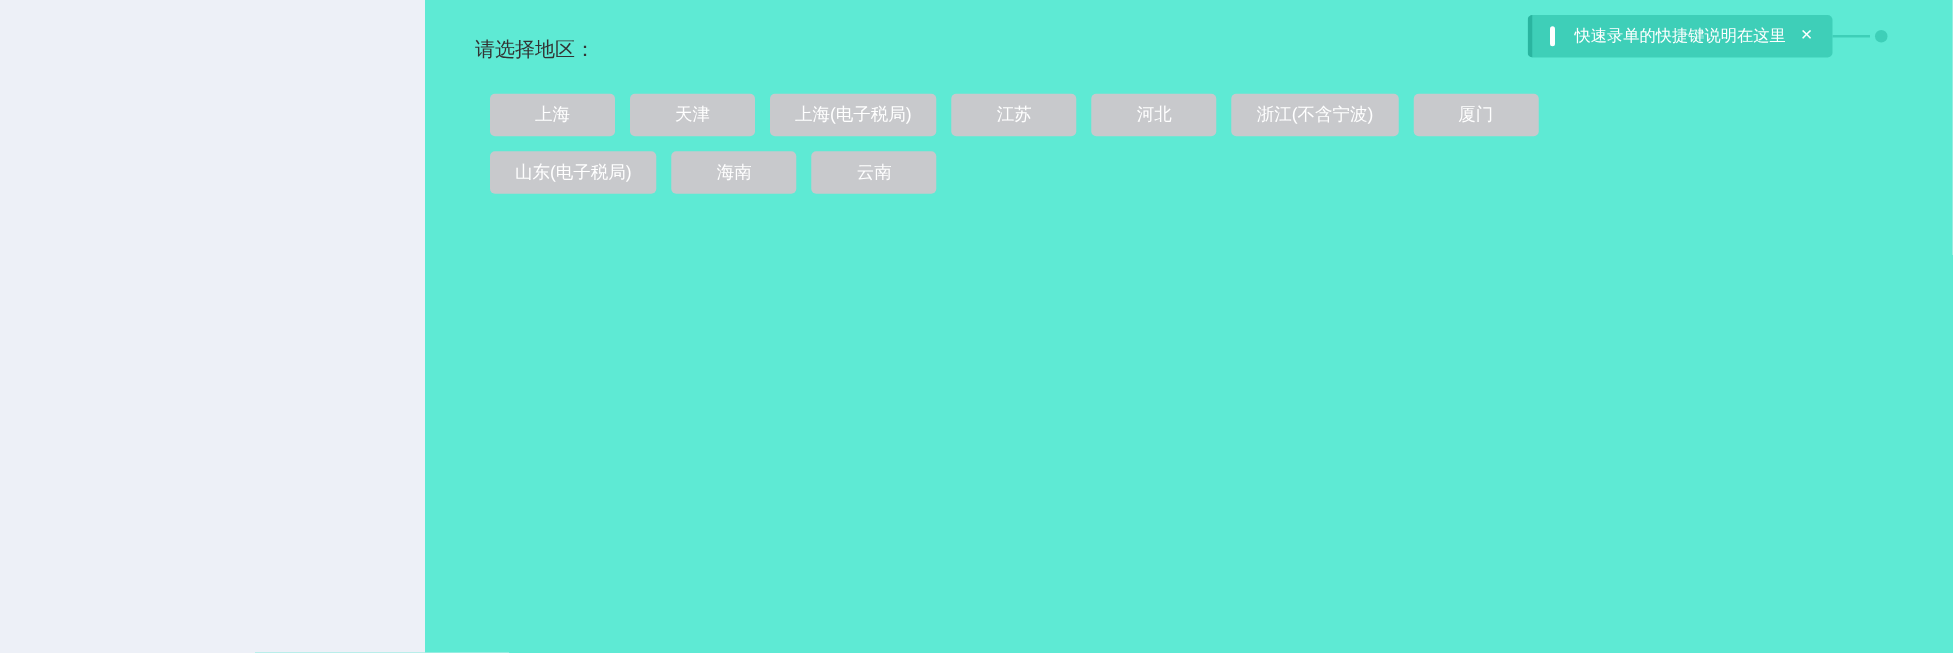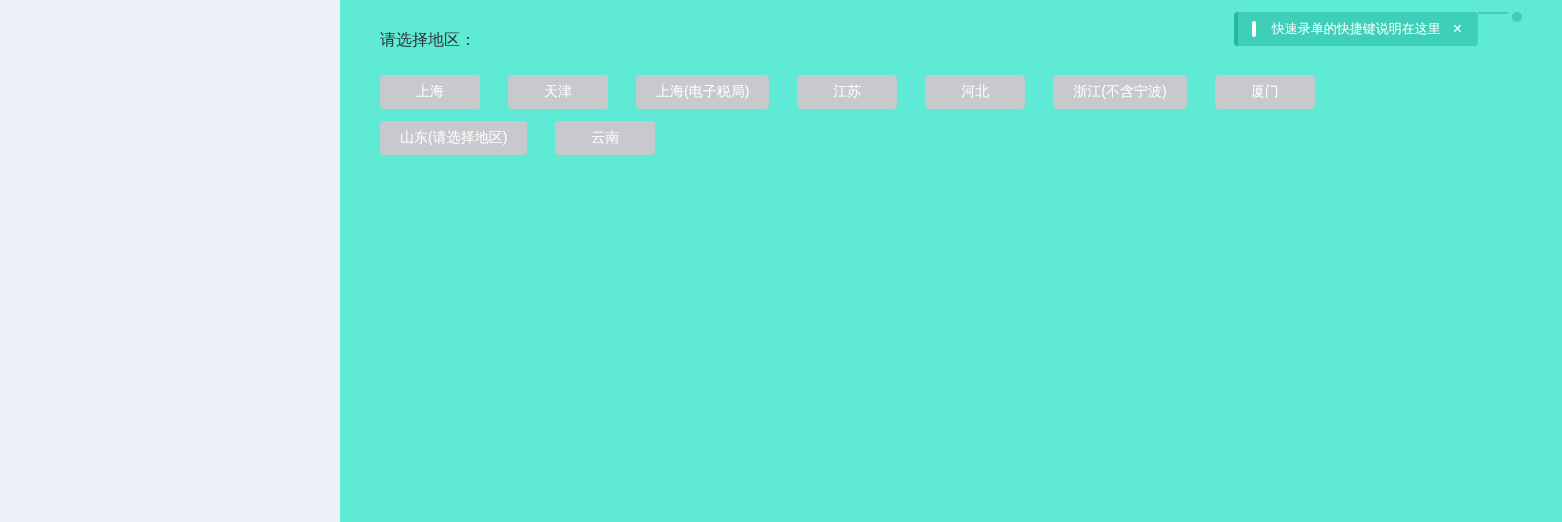--- a/index.html
+++ b/index.html
@@ -39,42 +39,43 @@
     .page-title {
       font-size: 16px;
       color: #333;
       margin-bottom: 24px;
       font-weight: normal;
     }
 
     .region-buttons {
       display: flex;
       flex-wrap: wrap;
-      gap: 28px;
+      gap: 12px;
+      margin-left: 12px;
     }
 
     .region-btn {
       background: #c8c9cc;
       color: #fff;
       border: none;
       border-radius: 4px;
       padding: 8px 20px;
       font-size: 14px;
       cursor: pointer;
       min-width: 100px;
       text-align: center;
       font-family: 'Microsoft YaHei', Arial, sans-serif;
     }
 
     .tooltip-container {
       position: absolute;
       top: 12px;
-      right: 40px;
+      right: 52px;
       display: flex;
-      align-items: flex-start;
+      align-items: center;
       gap: 0;
     }
 
     .tooltip-box {
       background: #3ecfb8;
       color: #fff;
       padding: 8px 14px;
       border-radius: 4px;
       font-size: 13px;
       display: flex;
@@ -129,21 +130,22 @@
     <button class="region-btn">上海</button>
     <button class="region-btn">天津</button>
     <button class="region-btn">上海(电子税局)</button>
     <button class="region-btn">江苏</button>
     <button class="region-btn">河北</button>
     <button class="region-btn">浙江(不含宁波)</button>
     <button class="region-btn">厦门</button>
   </div>
 
   <div class="region-buttons" style="margin-top:12px;">
-    <button class="region-btn">山东(请选择地区)</button>
+    <button class="region-btn">山东(电子税局)</button>
+    <button class="region-btn">海南</button>
     <button class="region-btn">云南</button>
   </div>
 </div>
 
 <div class="tooltip-container">
   <div class="tooltip-box">
     <span class="bar"></span>
     <span>快速录单的快捷键说明在这里</span>
     <button class="tooltip-close">×</button>
   </div>

